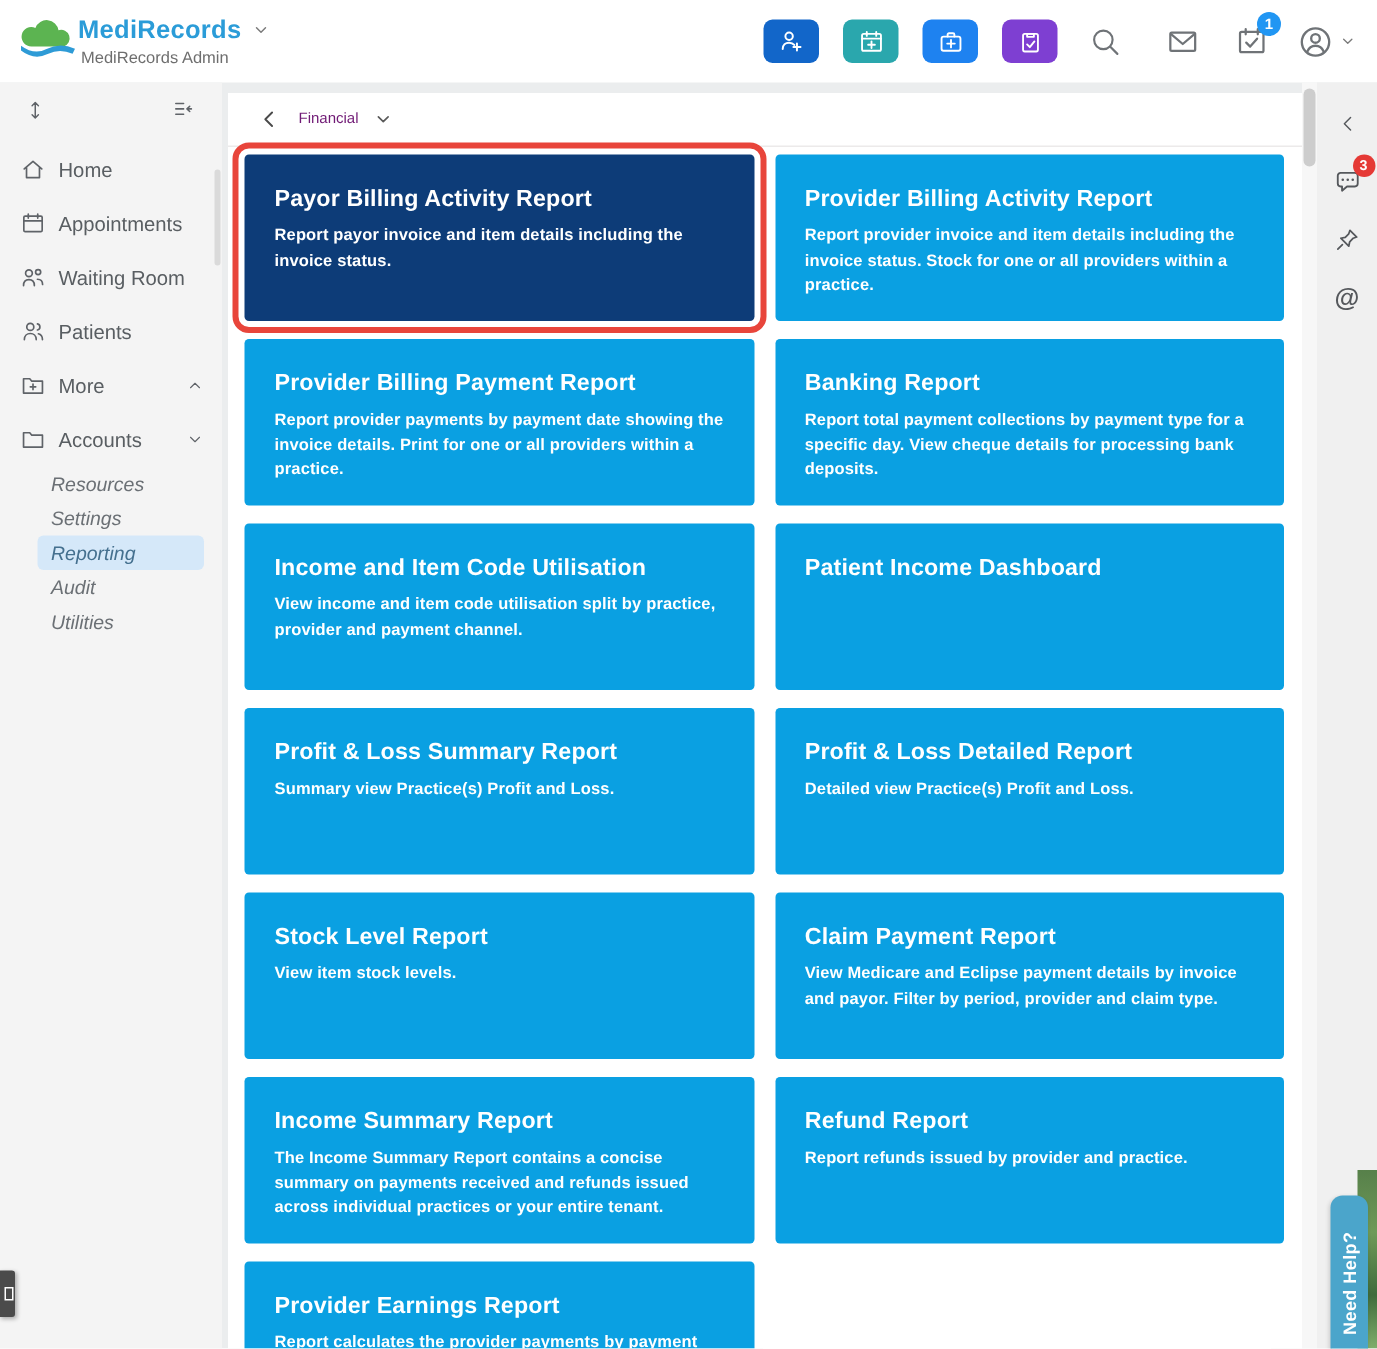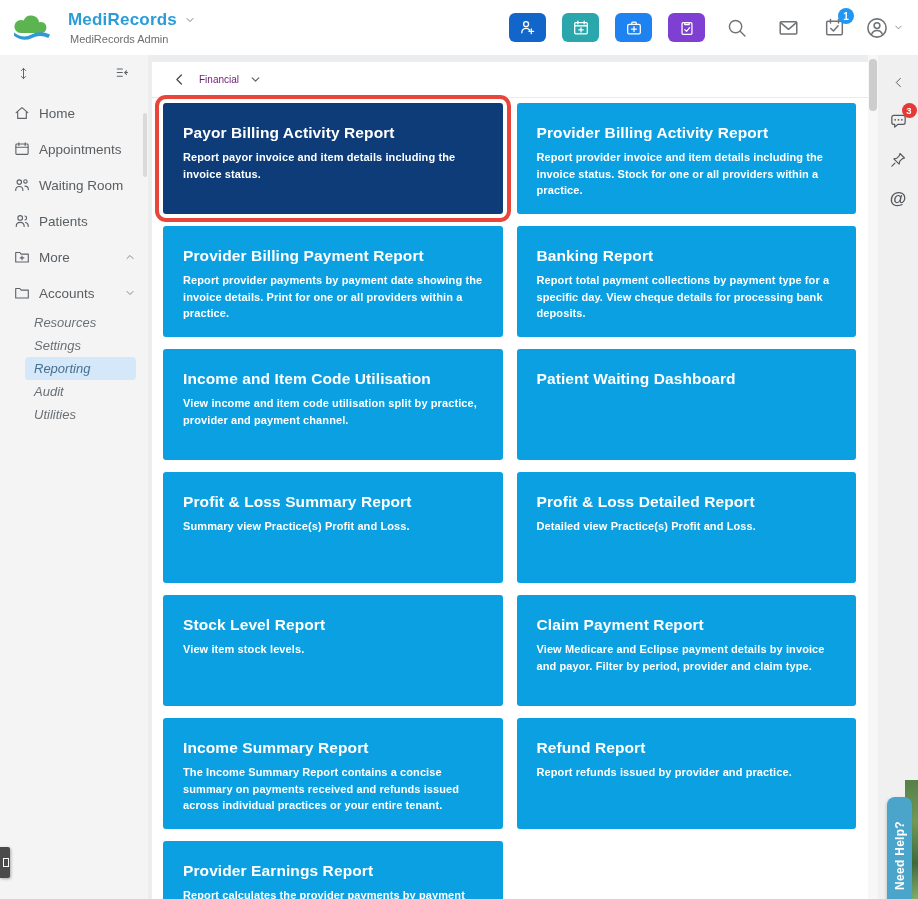--- a/index.html
+++ b/index.html
@@ -3,21 +3,21 @@
 <meta charset="utf-8">
 <style>
   * { margin:0; padding:0; box-sizing:border-box; }
   html,body { width:918px; height:899px; overflow:hidden; background:#fff;
               font-family:"Liberation Sans", sans-serif; }
   .app { position:relative; width:918px; height:899px; }
 
   
   .topbar { height:55px; background:#fff; display:flex; align-items:center;
             justify-content:space-between; padding:0 14px 0 12px; }
-  .brand { display:flex; align-items:flex-end; gap:16px; }
+  .brand { display:flex; align-items:center; gap:0; }
   .brand-col { display:flex; flex-direction:column; }
   .brand-row { display:flex; align-items:center; gap:7px; }
   .brand-name { color:#2b9cd8; font-size:17px; font-weight:bold; letter-spacing:.2px; }
   .brand-sub { color:#6e6e6e; font-size:11px; margin-top:3px; margin-left:2px; }
   .chev { stroke:#7a7a7a; fill:none; stroke-width:1.6; stroke-linecap:round; stroke-linejoin:round; }
 
   .top-actions { display:flex; align-items:center; gap:9px; }
   .act-btn { width:37px; height:29px; border:none; border-radius:6px; display:flex;
              align-items:center; justify-content:center; cursor:pointer; }
   .act-btn svg { stroke:#fff; fill:none; stroke-width:1.4; stroke-linecap:round; stroke-linejoin:round; }
@@ -272,21 +272,21 @@
             </article>
             <article class="card">
               <h3>Banking Report</h3>
               <p>Report total payment collections by payment type for a specific day. View cheque details for processing bank deposits.</p>
             </article>
             <article class="card">
               <h3>Income and Item Code Utilisation</h3>
               <p>View income and item code utilisation split by practice, provider and payment channel.</p>
             </article>
             <article class="card">
-              <h3>Patient Waiting Dashboard</h3>
+              <h3>Patient Income Dashboard</h3>
             </article>
             <article class="card">
               <h3>Profit &amp; Loss Summary Report</h3>
               <p>Summary view Practice(s) Profit and Loss.</p>
             </article>
             <article class="card">
               <h3>Profit &amp; Loss Detailed Report</h3>
               <p>Detailed view Practice(s) Profit and Loss.</p>
             </article>
             <article class="card">

